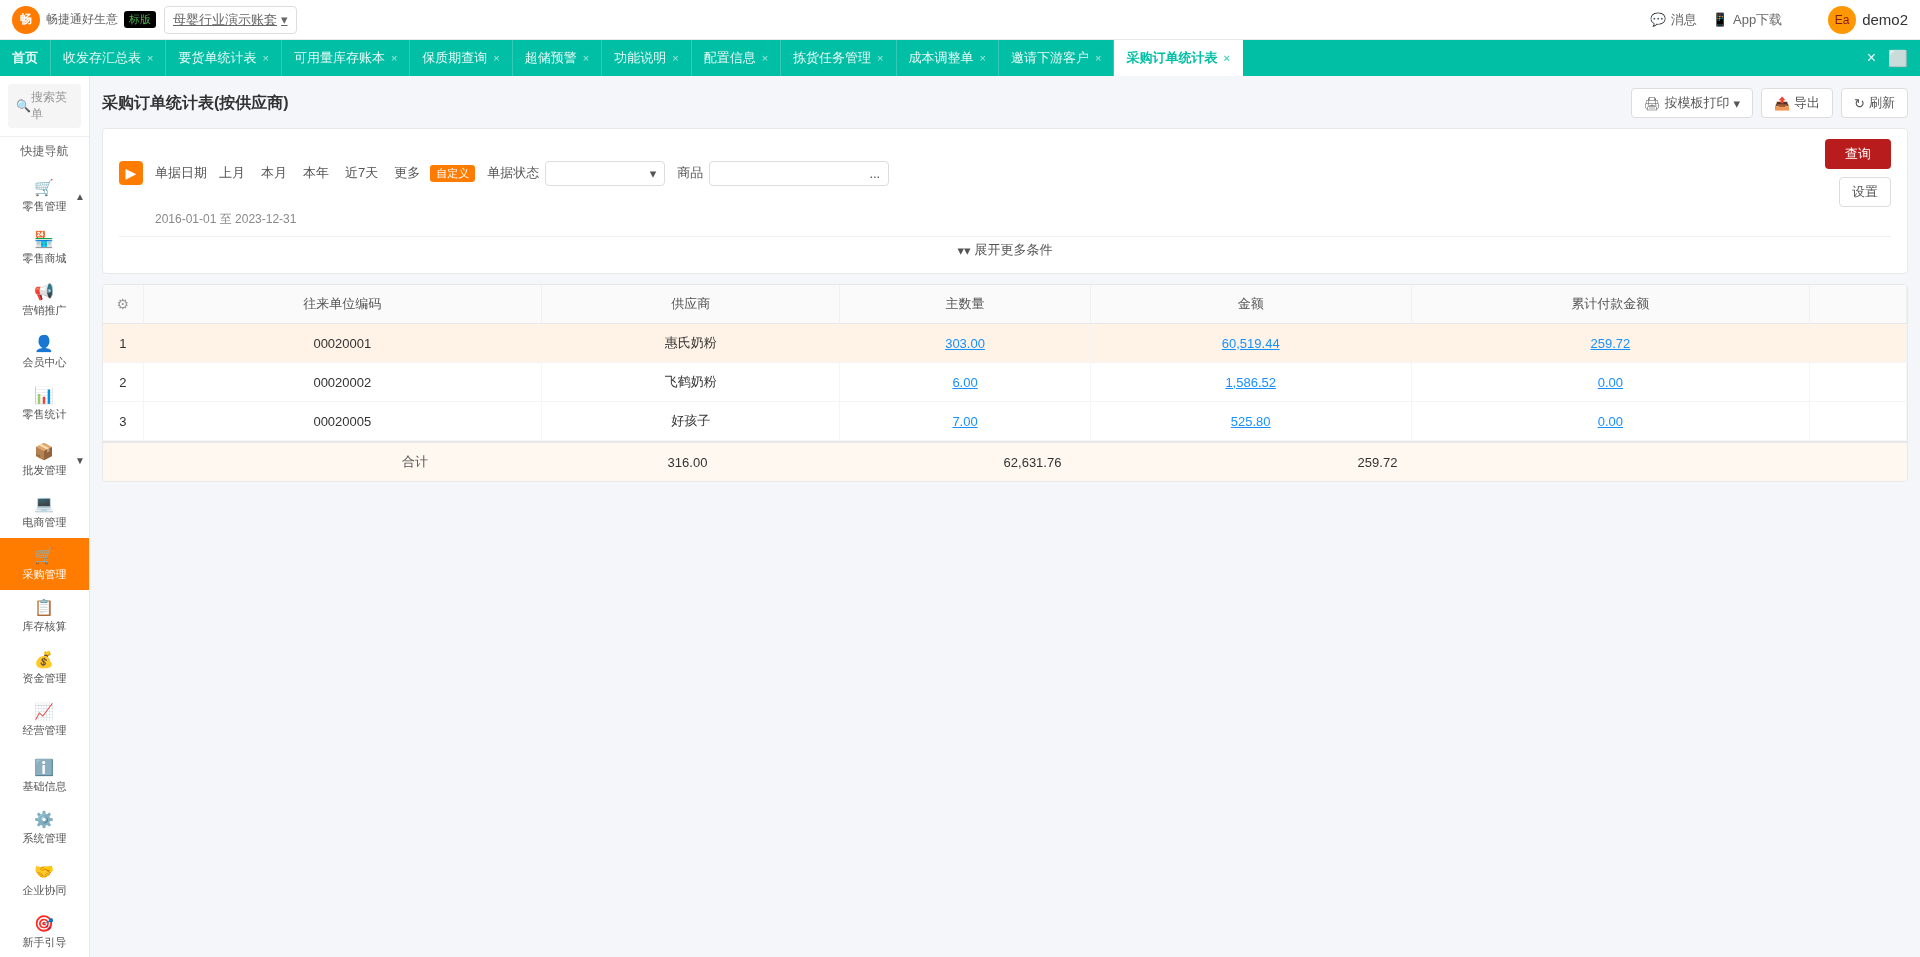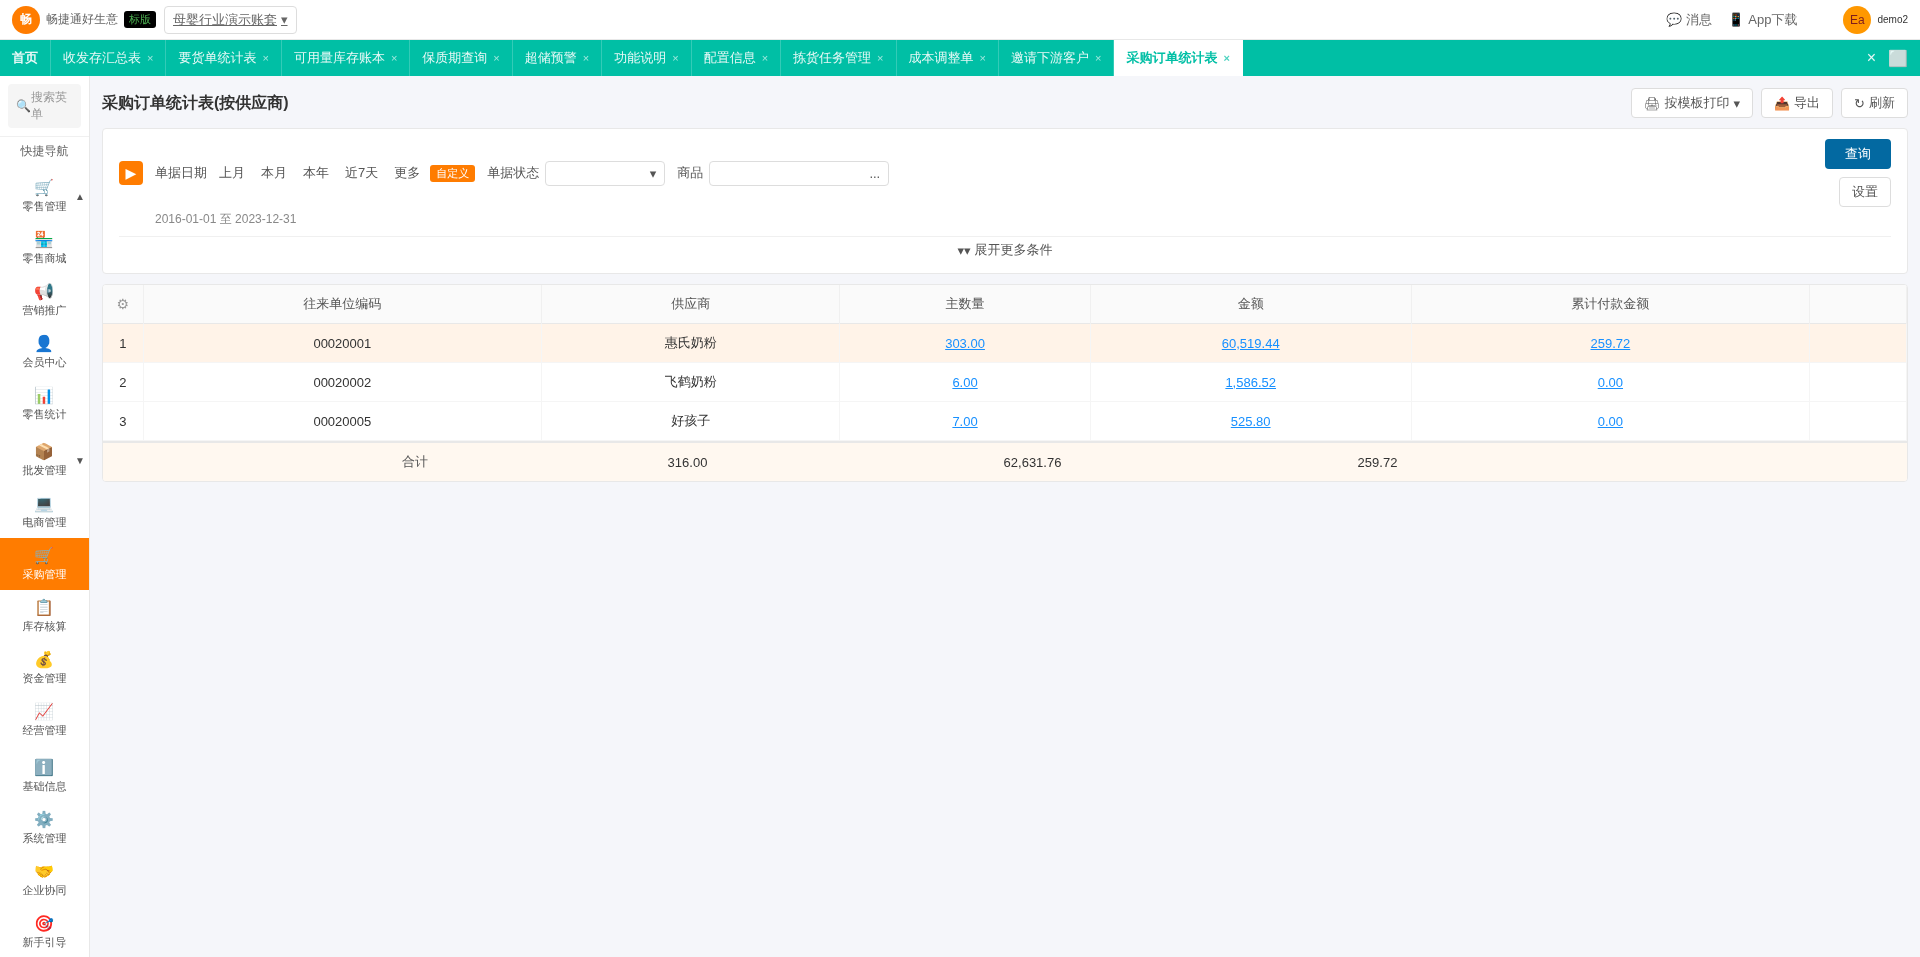--- a/index.html
+++ b/index.html
@@ -9,21 +9,21 @@
     .top-bar { height: 40px; background: #fff; display: flex; align-items: center; justify-content: space-between; border-bottom: 1px solid #e8e8e8; padding: 0 12px; flex-shrink: 0; }
     .top-bar-left { display: flex; align-items: center; gap: 8px; }
     .logo-area { display: flex; align-items: center; gap: 6px; }
     .logo-icon { width: 28px; height: 28px; background: #ff7c00; border-radius: 50%; display: flex; align-items: center; justify-content: center; color: white; font-size: 12px; font-weight: bold; }
     .logo-text { font-size: 12px; color: #666; }
     .label-tag { background: #000000; color: #4caf50; font-size: 11px; padding: 1px 5px; border-radius: 3px; text-align: center; }
     .org-selector { display: flex; align-items: center; gap: 4px; color: #666; font-size: 13px; cursor: pointer; padding: 4px 8px; border: 1px solid #ddd; border-radius: 4px; background: #fff; text-decoration: underline; }
     .top-bar-right { display: flex; align-items: center; gap: 16px; }
     .top-bar-btn { display: flex; align-items: center; gap: 4px; color: #666; font-size: 13px; cursor: pointer; }
     .avatar { width: 28px; height: 28px; border-radius: 50%; background: #ff9800; display: flex; align-items: center; justify-content: center; color: #7f1d1d; font-size: 12px; margin-left: 30px; }
-    .user-name { font-size: 10px; color: #333; }
+    .user-name { font-size: 15px; color: #333; }
 
     
     .main-nav { height: 36px; background: #00bfa5; display: flex; align-items: center; flex-shrink: 0; overflow: hidden; position: relative; }
     .nav-tab { display: flex; align-items: center; height: 36px; padding: 0 12px; color: rgba(255,255,255,0.9); font-size: 13px; cursor: pointer; white-space: nowrap; border-right: 1px solid rgba(255,255,255,0.2); gap: 4px; flex-shrink: 0; }
     .nav-tab.active { background: #fff; color: #00bfa5; font-weight: 600; }
     .nav-tab .close-x { font-size: 11px; opacity: 0.7; margin-left: 2px; }
     .nav-tab.home { font-weight: 600; }
     .nav-right-btns { margin-left: auto; display: flex; align-items: center; gap: 4px; padding-right: 8px; flex-shrink: 0; }
     .nav-ctrl-btn { color: rgba(255,255,255,0.9); cursor: pointer; font-size: 16px; padding: 2px 4px; }
 
@@ -59,21 +59,21 @@
     
     .filter-area { background: #fff; border-radius: 4px; padding: 10px 16px; margin-bottom: 10px; border: 1px solid #e8e8e8; }
     .filter-row { display: flex; align-items: center; gap: 12px; flex-wrap: wrap; }
     .filter-expand-btn { width: 24px; height: 24px; background: #ff7c00; border-radius: 4px; display: flex; align-items: center; justify-content: center; color: #fff; cursor: pointer; font-size: 14px; flex-shrink: 0; }
     .filter-group { display: flex; align-items: center; gap: 6px; flex-shrink: 0; }
     .filter-label { font-size: 13px; color: #555; white-space: nowrap; }
     .filter-options { display: flex; align-items: center; gap: 4px; }
     .filter-opt { font-size: 13px; color: #555; cursor: pointer; padding: 2px 6px; border-radius: 3px; }
     .custom-tag { background: #ff7c00; color: #fff; font-size: 11px; padding: 1px 6px; border-radius: 3px; cursor: pointer; }
     .filter-select { display: flex; align-items: center; gap: 4px; padding: 4px 8px; border: 1px solid #ddd; border-radius: 4px; background: #fff; font-size: 13px; color: #555; cursor: pointer; min-width: 120px; }
-    .btn-query { background: #0369a1; color: #fff; border: none; padding: 6px 20px; border-radius: 4px; font-size: 13px; cursor: pointer; white-space: nowrap; }
+    .btn-query { background: #b91c1c; color: #fff; border: none; padding: 6px 20px; border-radius: 4px; font-size: 13px; cursor: pointer; white-space: nowrap; }
     .btn-settings { background: #fff; color: #555; border: 1px solid #ddd; padding: 5px 12px; border-radius: 4px; font-size: 13px; cursor: pointer; white-space: nowrap; display: block; margin-top: 4px; }
     .filter-action-col { display: flex; flex-direction: column; align-items: flex-end; gap: 4px; margin-left: auto; }
     .expand-more-row { display: flex; justify-content: center; margin-top: 8px; }
     .expand-more-btn { display: flex; align-items: center; gap: 4px; font-size: 13px; color: #555; cursor: pointer; padding: 4px 12px; border-top: 1px solid #f0f0f0; width: 100%; justify-content: center; }
 
     
     .table-container { background: #fff; border-radius: 4px; border: 1px solid #e8e8e8; overflow: hidden; }
     .data-table { width: 100%; border-collapse: collapse; }
     .data-table thead tr { background: #fafafa; border-bottom: 1px solid #e8e8e8; }
     .data-table th { padding: 10px 12px; text-align: center; font-size: 13px; color: #555; font-weight: 500; border-right: 1px solid #f0f0f0; }

